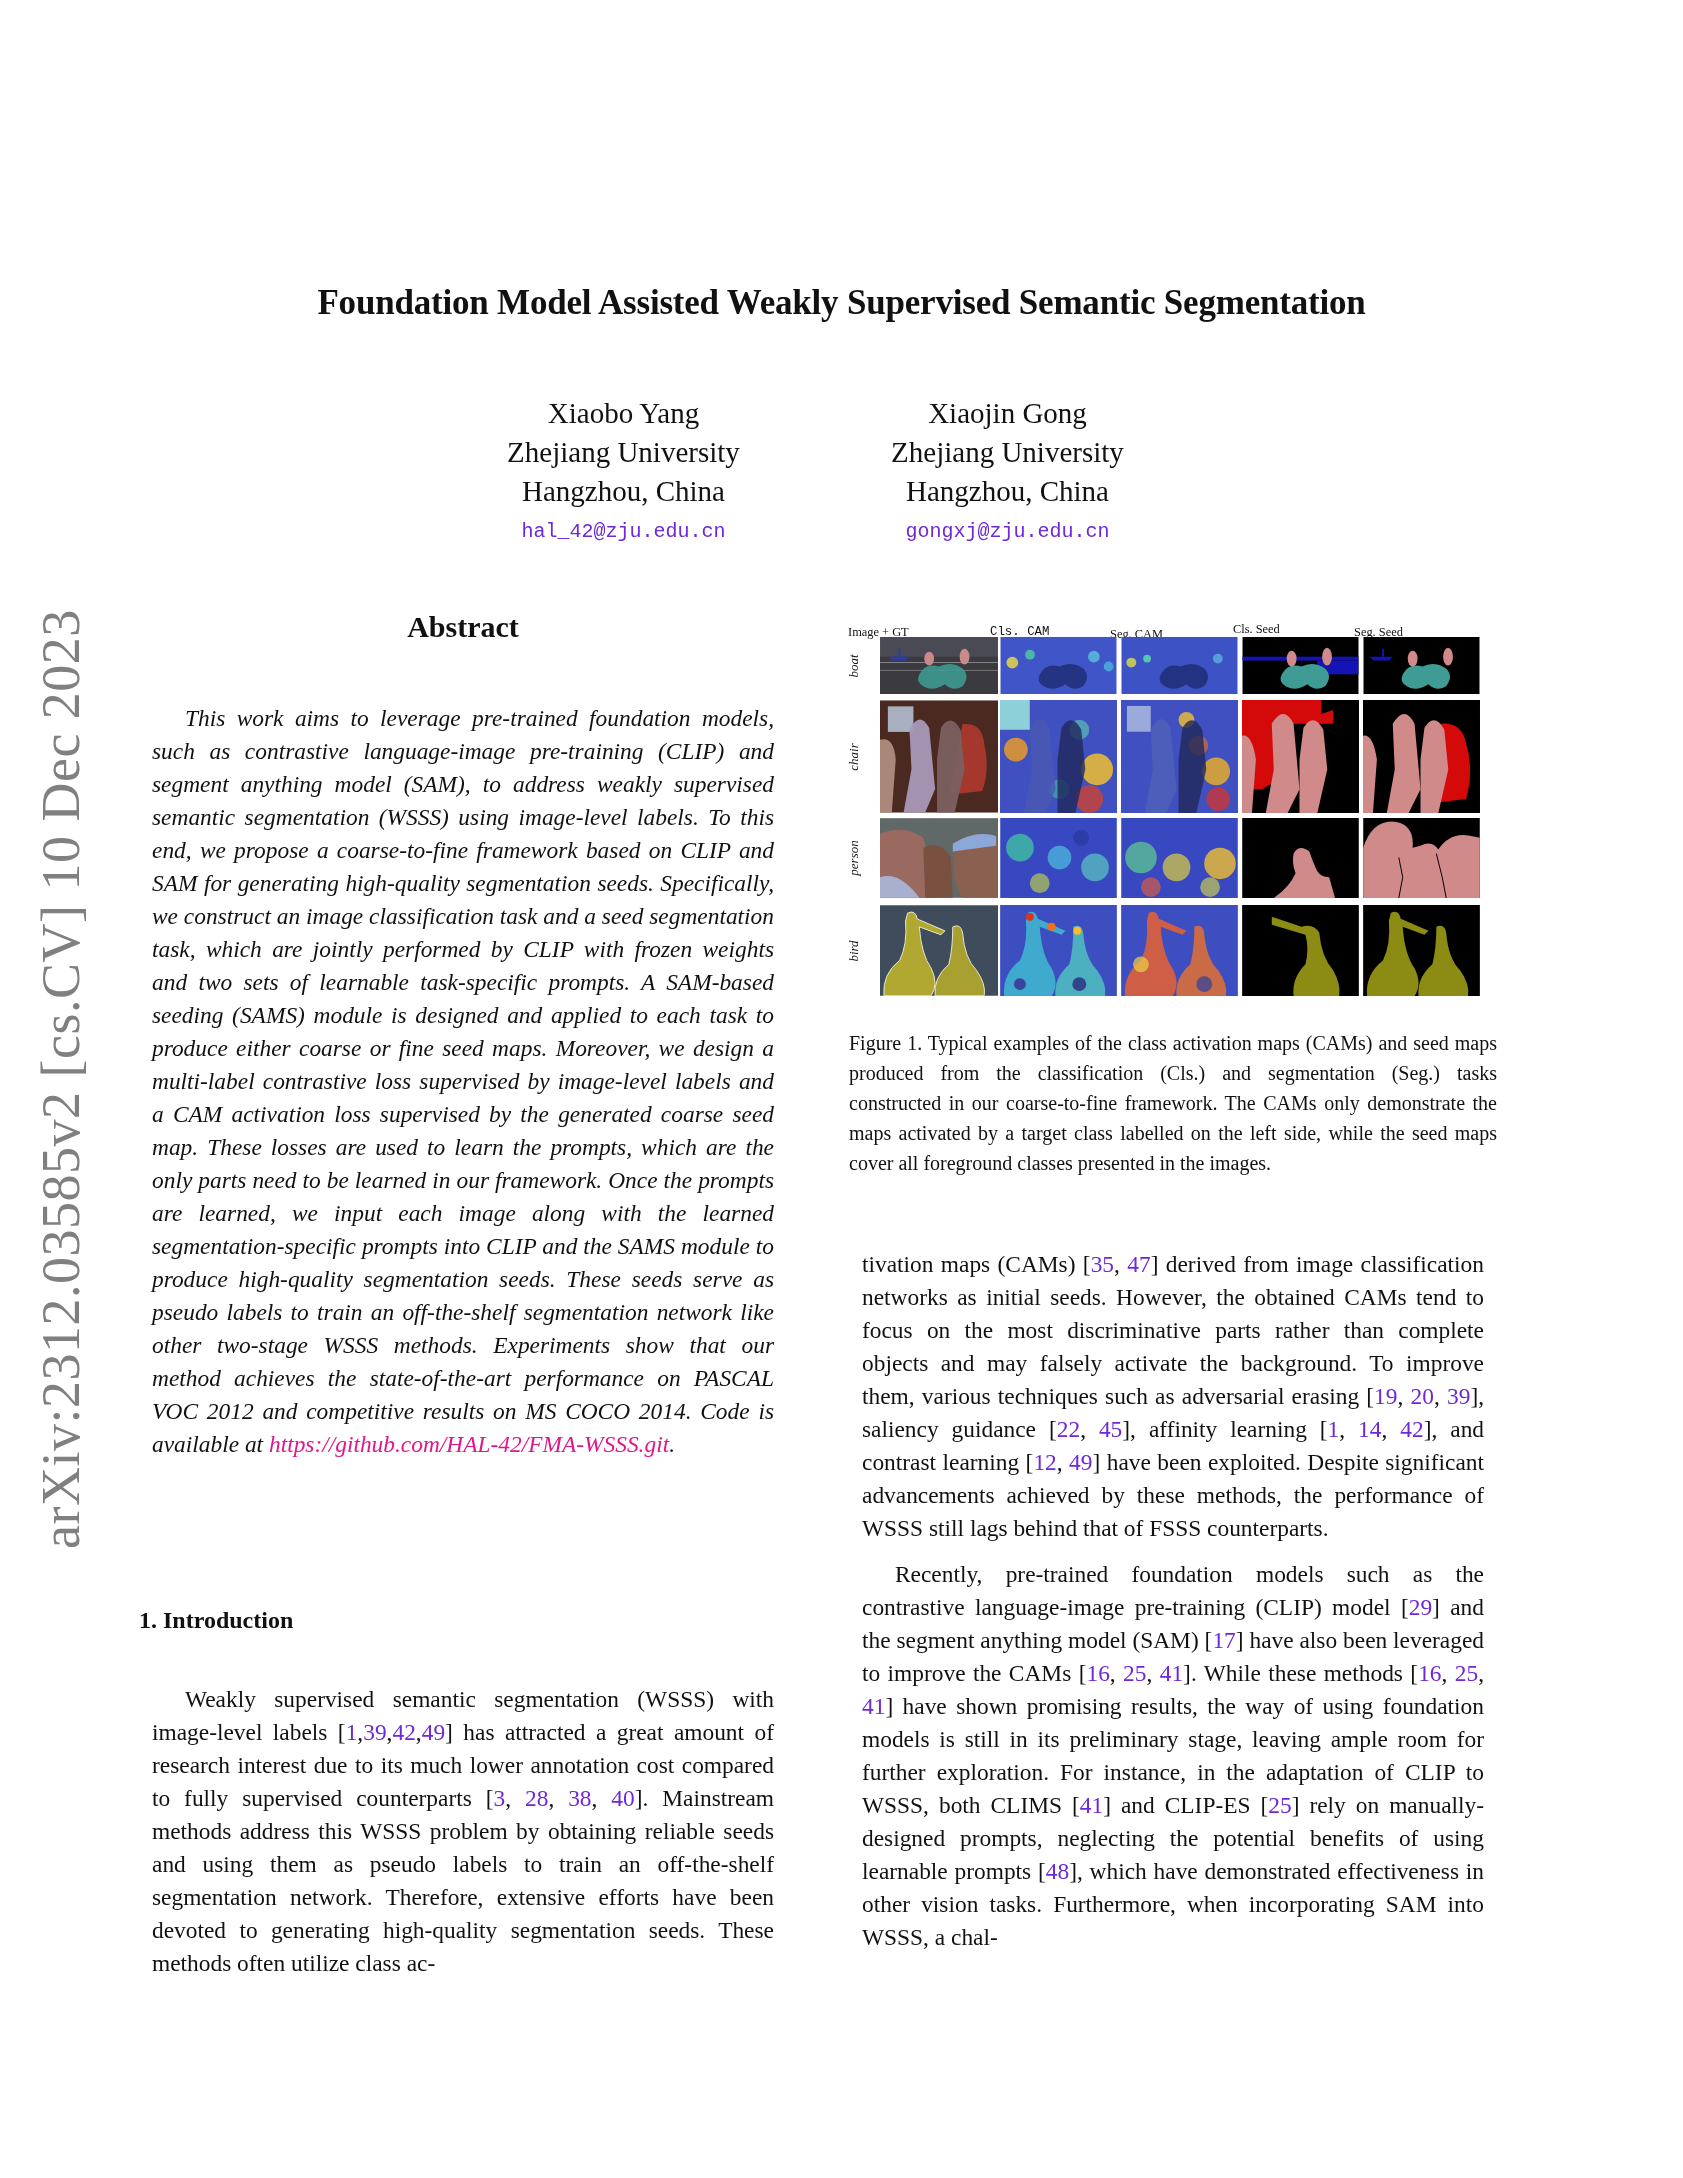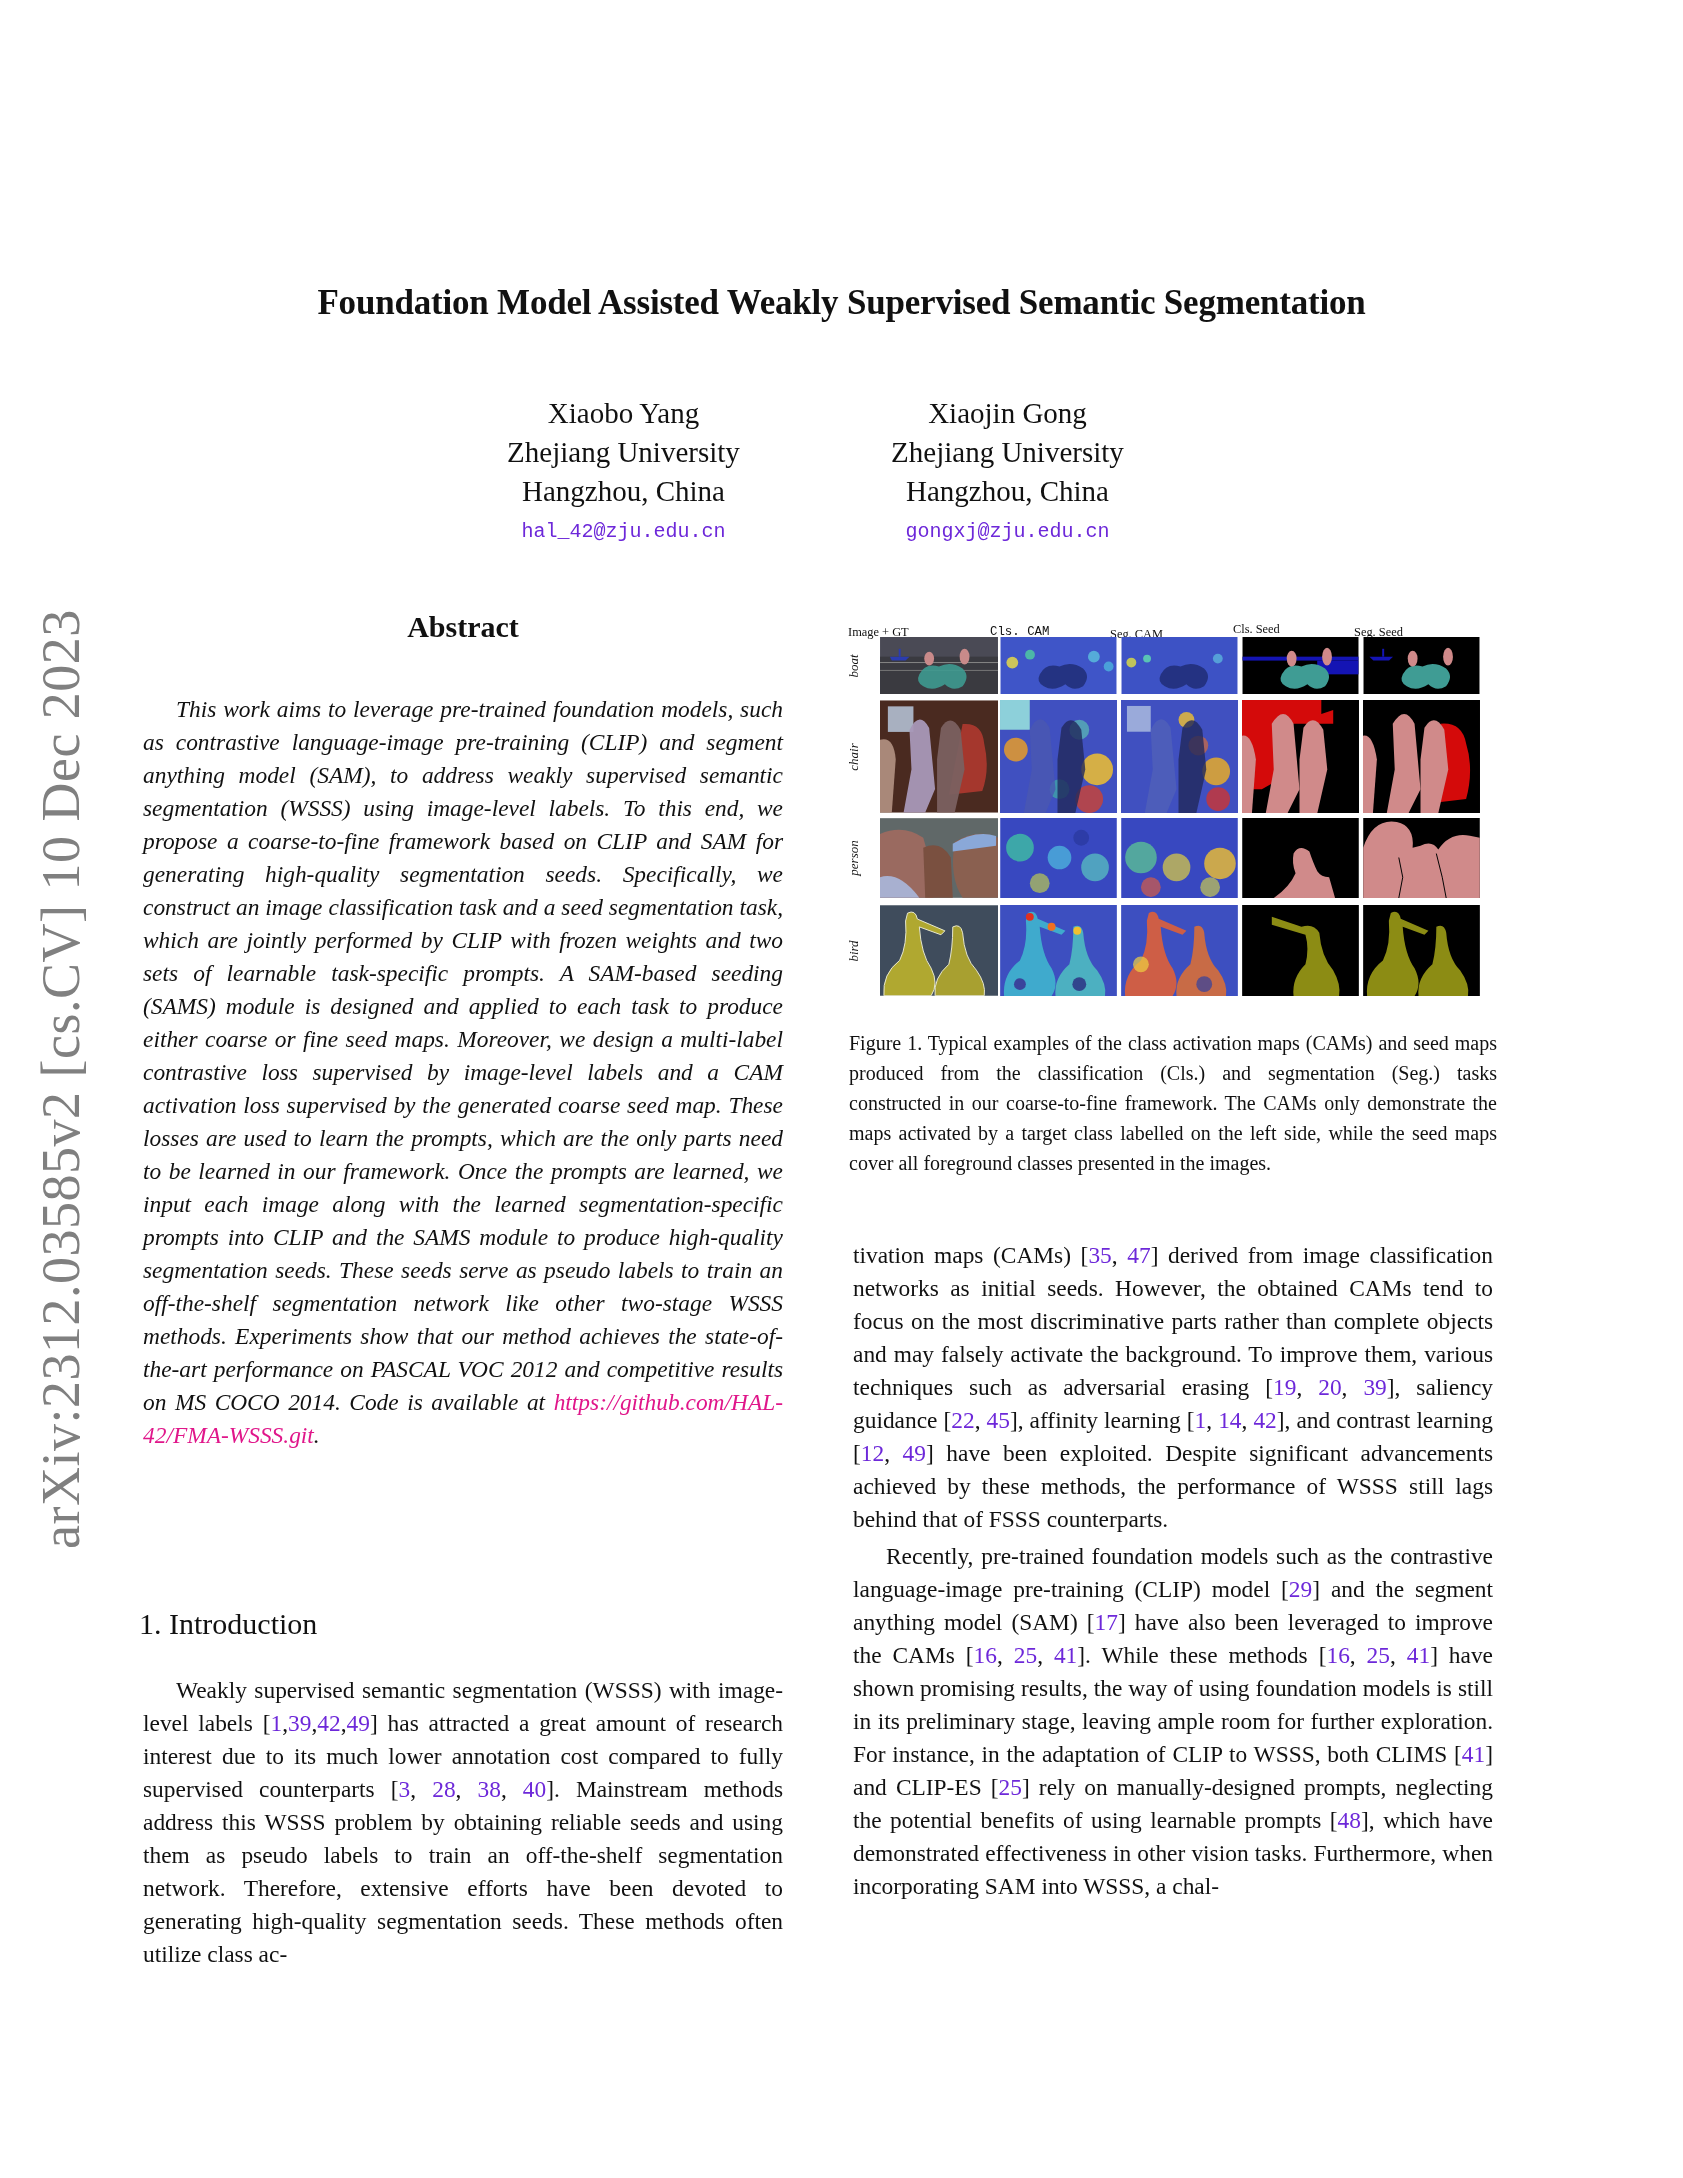--- a/index.html
+++ b/index.html
@@ -10,26 +10,26 @@
   .author { text-align: center; font-size: 29px; line-height: 39px; }
   .author .email { font-family: "Liberation Mono", "DejaVu Sans Mono", monospace; font-size: 20px; color: #6d28d9; margin-top: 8px; line-height: 26px; }
   .stamp { left: 30px; top: 1549px; transform-origin: 0 0; transform: rotate(-90deg);
            font-family: "Liberation Serif", serif; font-size: 54px; color: #808080; white-space: nowrap; letter-spacing: 0.5px; }
   .col { width: 648px; font-size: 23.4px; line-height: 33px; text-align: justify; }
   .left { left: 139px; }
   .right { left: 849px; }
   .h-abstract { left: 139px; width: 648px; top: 610px; text-align: center; font-size: 30px; font-weight: bold; }
   .abstract { top: 689px; font-style: italic; }
   .indent { text-indent: 33px; }
-  .h-intro { left: 139px; top: 1607px; font-size: 30px; font-weight: normal; }
+  .h-intro { left: 139px; top: 1607px; font-size: 24px; font-weight: bold; }
   .intro-left { top: 1670px; }
   .intro-right { top: 1235px; }
   .cite { color: #6d28d9; }
   .link { color: #e0168a; }
-  p { margin: 4px; }
+  p { margin: 13px; }
   .fig { left: 848px; top: 622px; width: 644px; height: 386px; }
   .colhead { position: absolute; top: 0; font-size: 12.4px; text-align: left; }
   .rowlabel { position: absolute; font-size: 13px; font-style: italic; transform: rotate(-90deg); white-space: nowrap; text-align: center; width: 79px; }
   .cell { position: absolute; overflow: hidden; }
   .caption { left: 849px; top: 1028px; width: 648px; font-size: 20px; line-height: 30px; text-align: justify; }
 </style>
 </head>
 <body>
 
 <div class="abs title">Foundation Model Assisted Weakly Supervised Semantic Segmentation</div>

